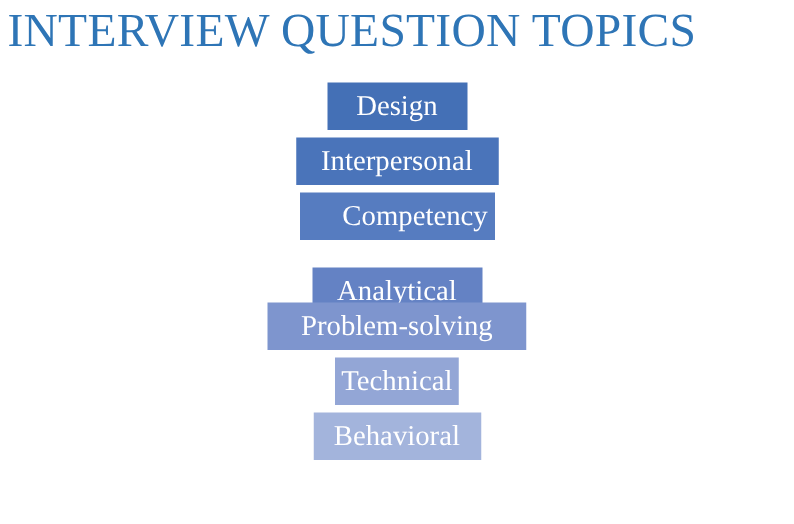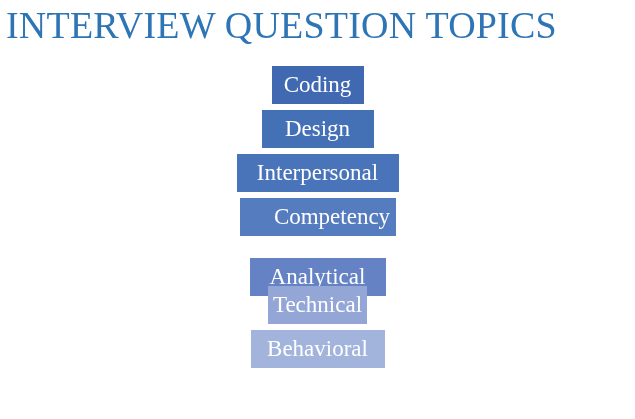--- a/index.html
+++ b/index.html
@@ -67,25 +67,20 @@
 </style>
 </head>
 <body>
 
 <div id="page-root">
 
   <div class="chart-title">INTERVIEW QUESTION TOPICS</div>
 
   <div class="funnel">
 
-    <div class="funnel-row">
-      <div class="funnel-bar" style="width: 92px; background: rgb(65, 105, 178);">
-        <span class="funnel-label">Coding</span>
-      </div>
-    </div>
 
     <div class="funnel-row">
       <div class="funnel-bar" style="width: 112px; background: rgb(68, 112, 182);">
         <span class="funnel-label">Design</span>
       </div>
     </div>
 
     <div class="funnel-row">
       <div class="funnel-bar" style="width: 162px; background: rgb(74, 116, 186);">
         <span class="funnel-label">Interpersonal</span>
@@ -97,20 +92,25 @@
         <span class="funnel-label">Competency</span>
       </div>
     </div>
 
     <div class="funnel-row">
       <div class="funnel-bar" style="width: 136px; background: rgb(100, 130, 196); margin-top: 16px;">
         <span class="funnel-label">Analytical</span>
       </div>
     </div>
 
+    <div class="funnel-row">
+      <div class="funnel-bar" style="width: 207px; background: rgb(126, 149, 206);">
+        <span class="funnel-label">Problem-solving</span>
+      </div>
+    </div>
 
     <div class="funnel-row">
       <div class="funnel-bar" style="width: 99px; background: rgb(147, 166, 214);">
         <span class="funnel-label">Technical</span>
       </div>
     </div>
 
     <div class="funnel-row">
       <div class="funnel-bar" style="width: 134px; background: rgb(163, 180, 220);">
         <span class="funnel-label">Behavioral</span>

